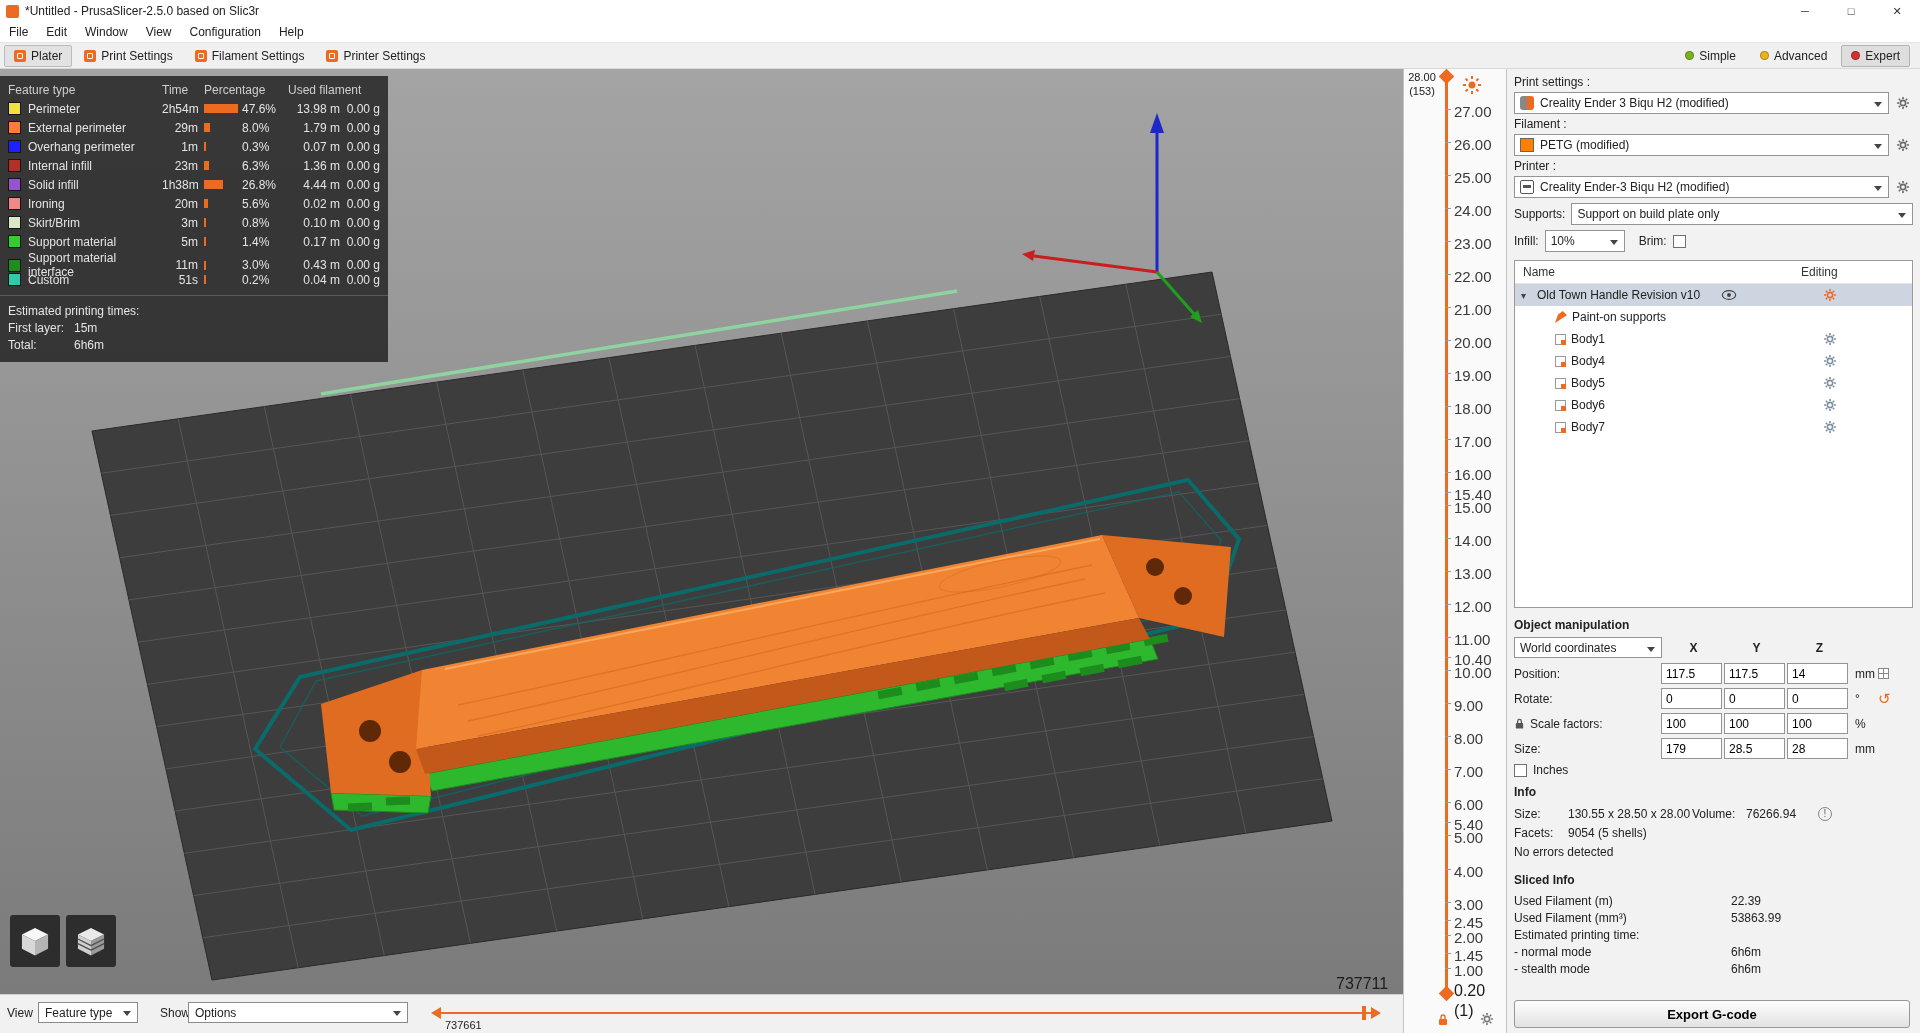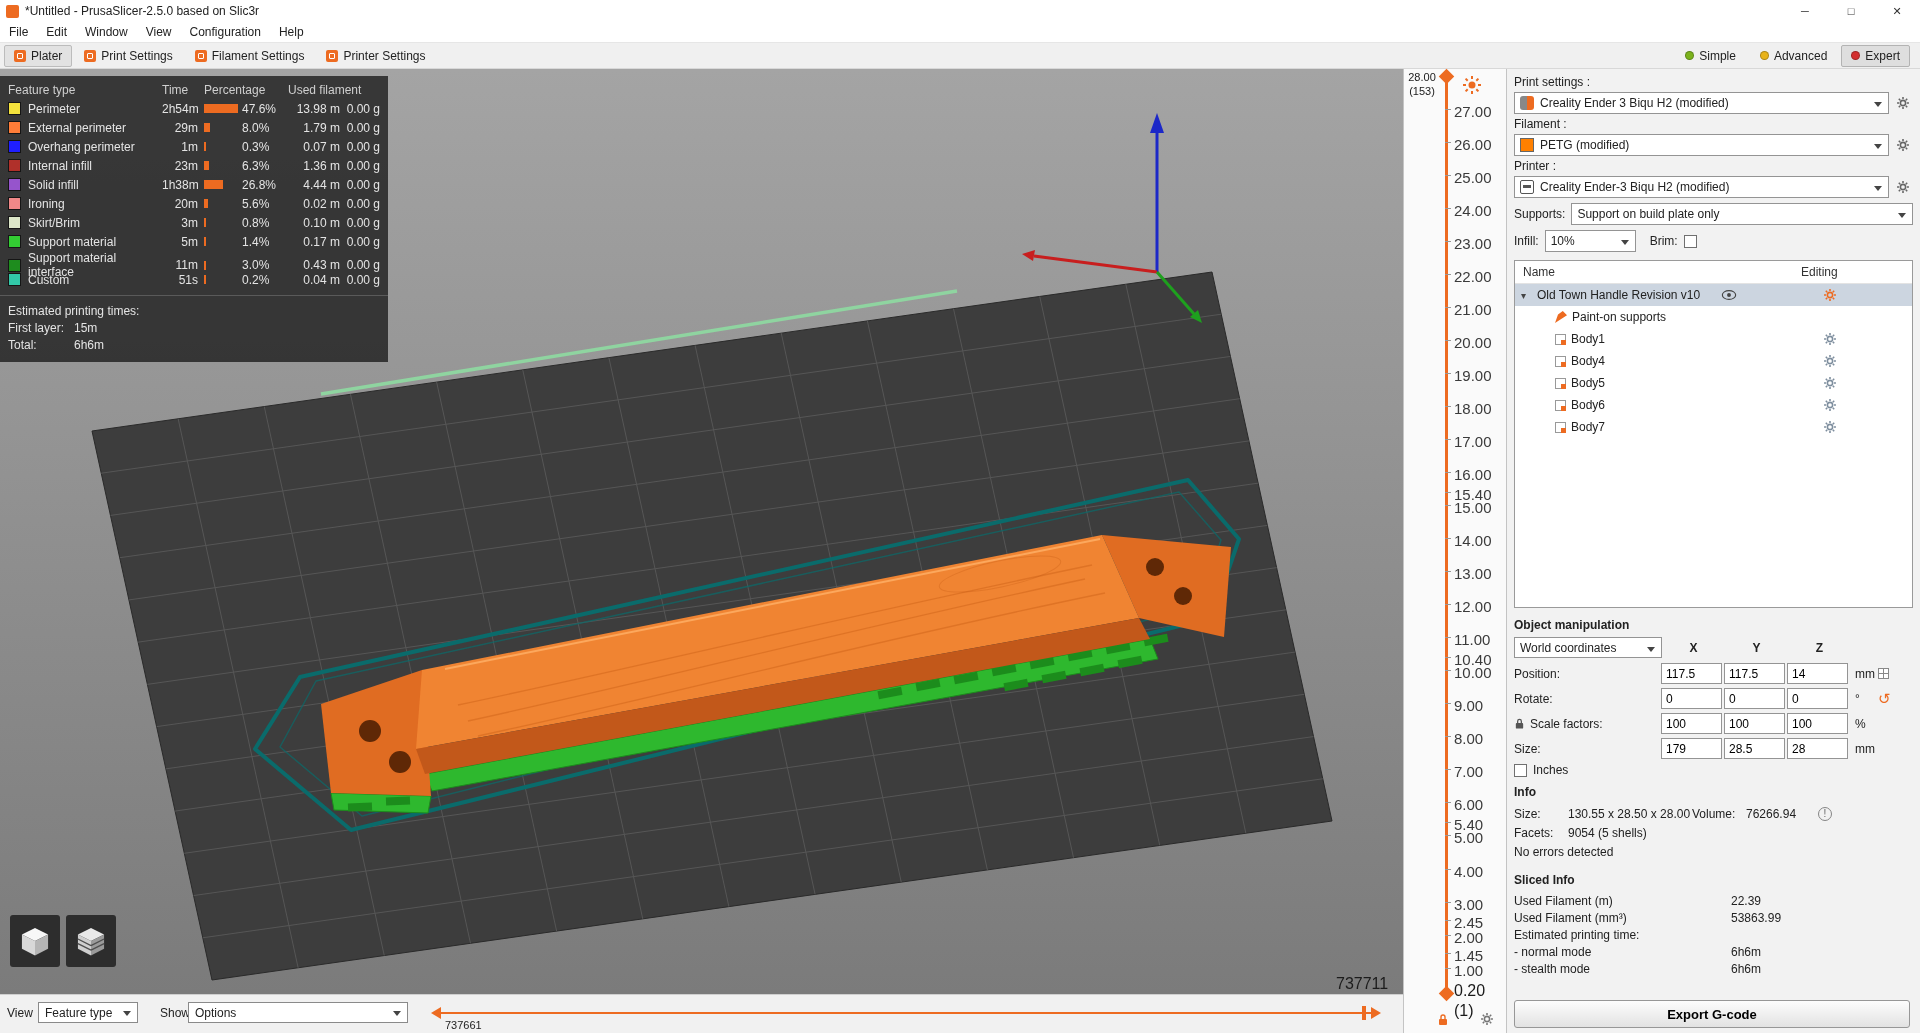--- a/index.html
+++ b/index.html
@@ -535,21 +535,21 @@
     </div>
 
     <div class="inline-row">
       <span>Supports:</span>
       <div class="combo">
           <span>Support on build plate only</span>
         </div>
     </div>
     <div class="inline-row">
       <span>Infill:</span>
-      <div class="combo" style="flex:none;width:91px">
+      <div class="combo" style="flex:none;width:80px">
           <span>10%</span>
         </div>
       <span style="margin-left:8px">Brim:</span>
       <span class="checkbox"></span>
     </div>
 
     <div id="objlist">
       <div id="objheader">
         <span class="hname">Name</span>
         <span class="hedit">Editing</span>

